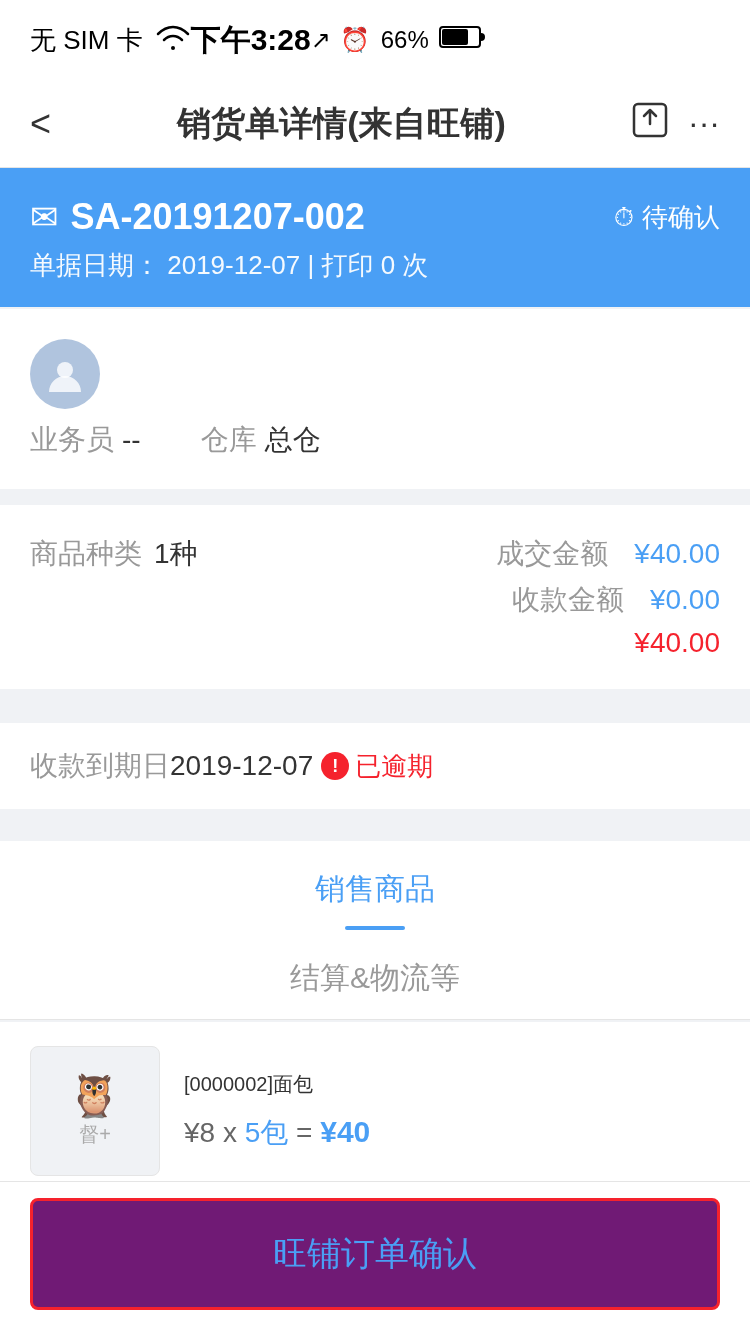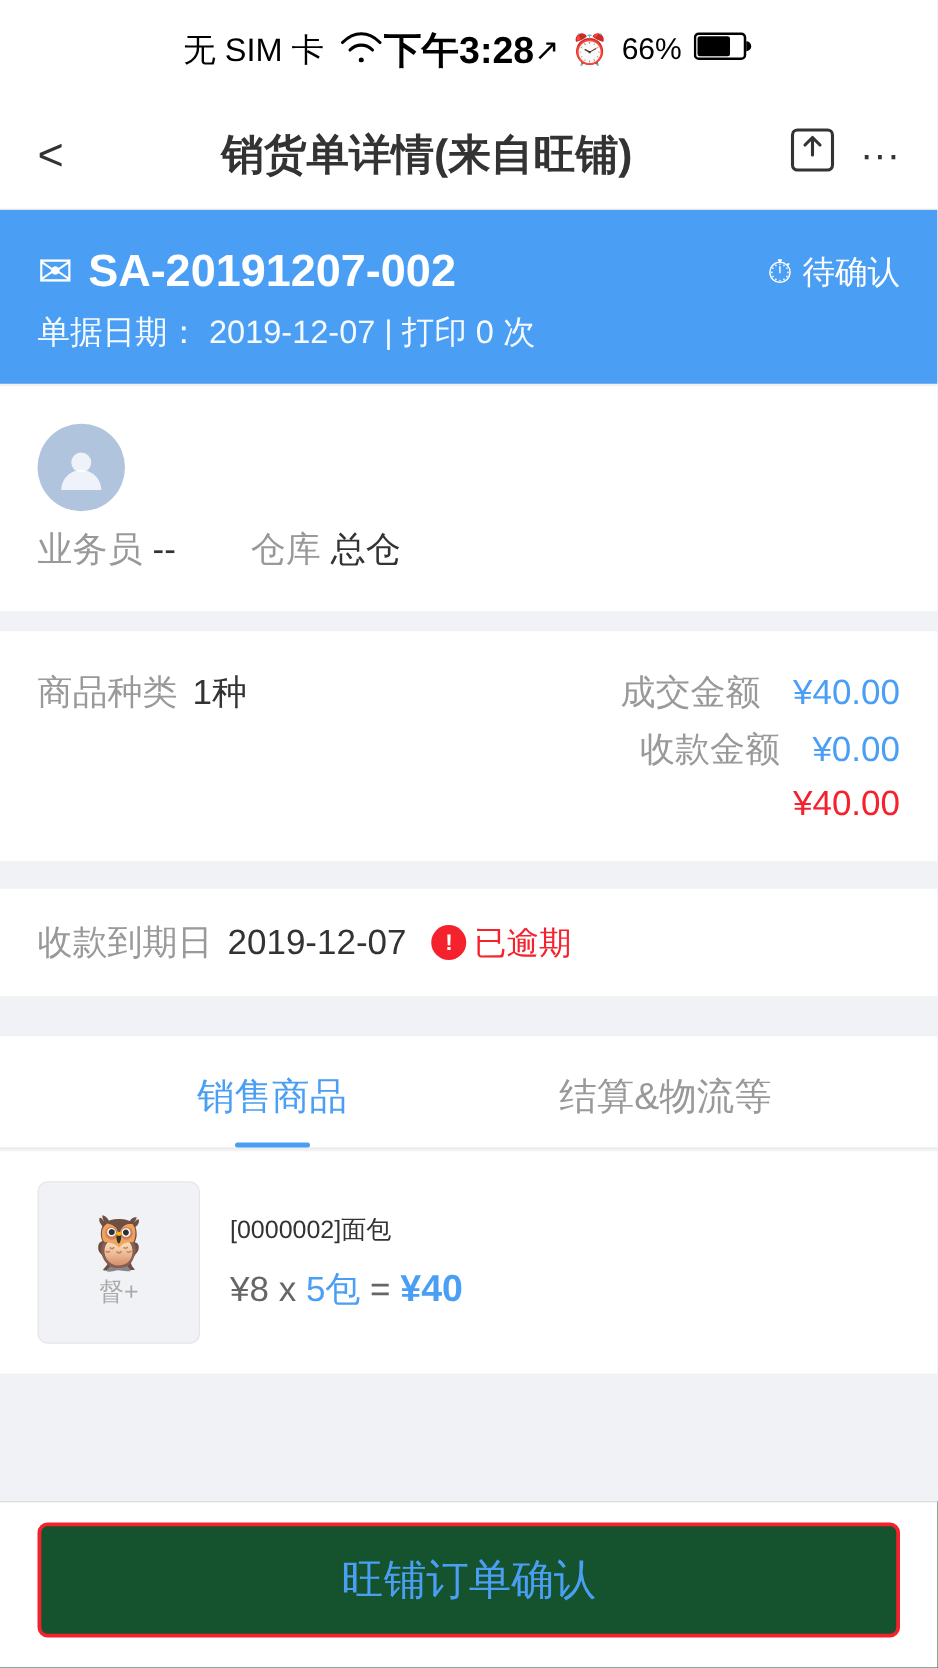--- a/index.html
+++ b/index.html
@@ -14,21 +14,21 @@
       position: relative;
     }
 
     
     .status-bar {
       width: 750px;
       height: 80px;
       background: #fff;
       display: flex;
       align-items: center;
-      justify-content: center;
+      justify-content: flex-start;
       padding: 0 30px;
       font-size: 26px;
       color: #000;
     }
     .status-left { display: flex; align-items: center; gap: 12px; }
     .status-center { font-weight: 600; font-size: 30px; }
     .status-right { display: flex; align-items: center; gap: 10px; font-size: 24px; }
 
     
     .nav-bar {
@@ -192,24 +192,23 @@
     .summary-item-label { color: #999; }
     .amount-blue { color: #4a9ff5; font-weight: 500; }
     .amount-red { color: #f5222d; font-weight: 500; }
 
     
     .due-date-section {
       background: #fff;
       padding: 24px 30px;
       display: flex;
       align-items: center;
-      gap: 12px;
       font-size: 28px;
       color: #666;
-      margin-top: 6px;
+      margin-top: 18px;
     }
     .due-label { color: #999; }
     .due-date { color: #333; margin-right: 8px; }
     .overdue-badge {
       display: flex;
       align-items: center;
       gap: 6px;
       color: #f5222d;
       font-size: 26px;
     }
@@ -229,20 +228,21 @@
     
     .tabs-section {
       background: #fff;
       margin-top: 16px;
       border-bottom: 1px solid #e5e5e5;
     }
     .tabs-row {
       display: flex;
       align-items: center;
       padding: 0 60px;
+      flex-direction: column;
     }
     .tab-item {
       flex: 1;
       text-align: center;
       padding: 28px 0 20px;
       font-size: 30px;
       color: #999;
       position: relative;
       cursor: pointer;
     }
@@ -327,24 +327,24 @@
       position: fixed;
       bottom: 0;
       left: 0;
       width: 750px;
       background: #fff;
       padding: 16px 30px 24px;
       border-top: 1px solid #e5e5e5;
     }
     .confirm-btn {
       width: 100%;
-      height: 92px;
+      height: 112px;
       border: 3px solid #f5222d;
       border-radius: 8px;
-      background: #14532d;
+      background: #701a75;
       color: #4a9ff5;
       font-size: 34px;
       font-weight: 500;
       display: flex;
       align-items: center;
       justify-content: center;
       cursor: pointer;
     }
   </style>
 </head>

